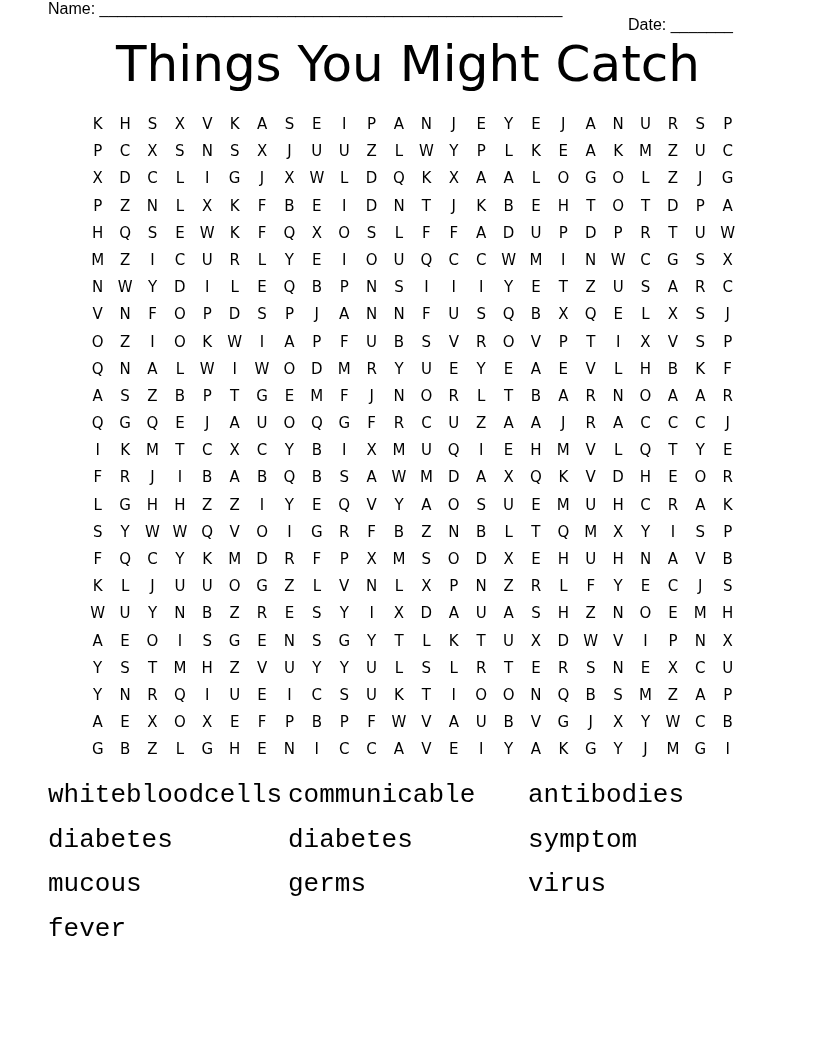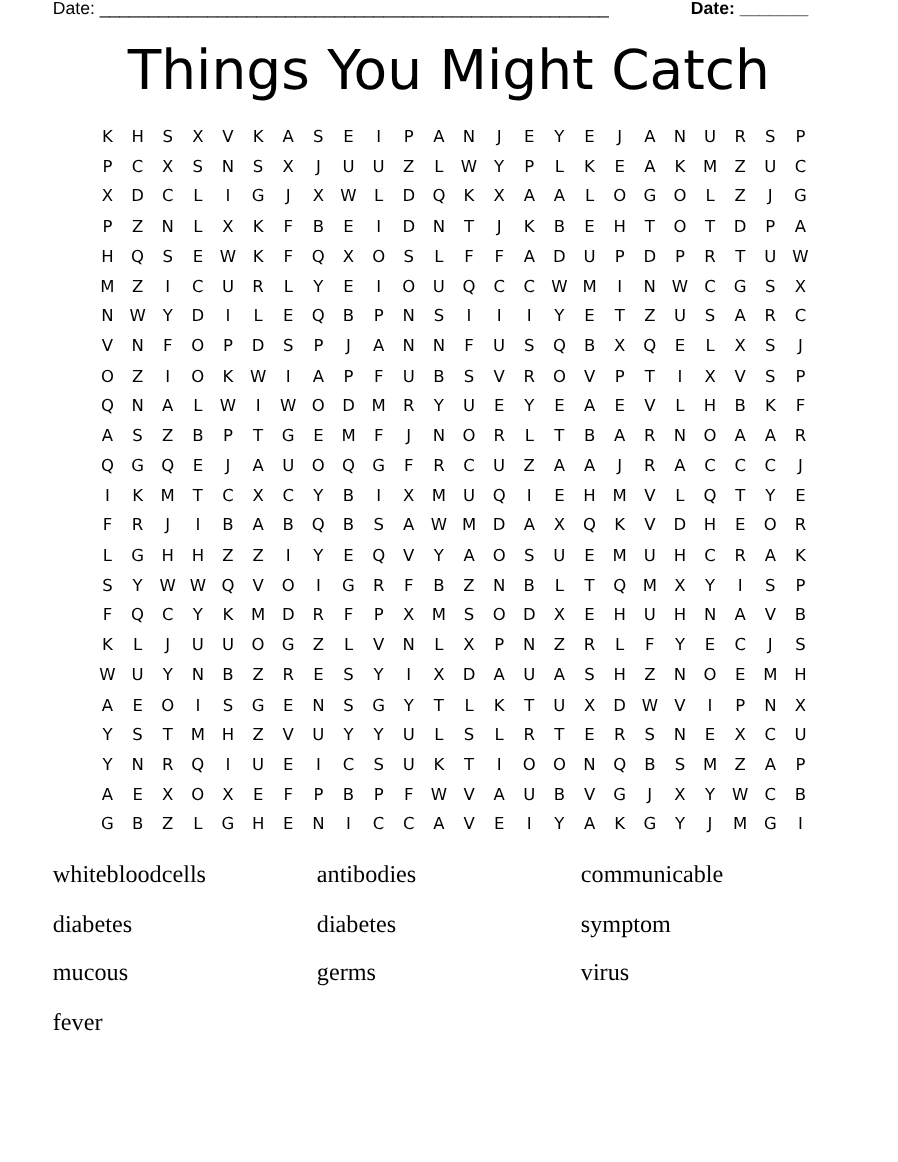--- a/index.html
+++ b/index.html
@@ -1,30 +1,30 @@
 <!DOCTYPE html>
 <html><head>
 <meta charset="utf-8">
 <style>
   html, body { margin: 0; padding: 0; background: #fff; }
   body { width: 816px; height: 1056px; position: relative; overflow: hidden; font-family: "Liberation Sans", sans-serif; color: #000; }
   .header-line { position: absolute; top: 0; left: 48px; width: 700px; font-size: 16px; line-height: 18px; }
   .header-line .name { position: absolute; left: 0; top: 0; }
-  .header-line .date { position: absolute; left: 580px; top: 0; font-weight: bold; }
+  .header-line .date { position: absolute; left: 580px; top: 16px; }
   .title { position: absolute; top: 34px; left: 0; width: 816px; text-align: center; font-family: "DejaVu Sans", sans-serif; font-size: 50px; line-height: 60px; }
   .grid { position: absolute; left: 84px; top: 114px; display: grid; grid-template-columns: repeat(24, 27.4px); grid-auto-rows: 27.2px; }
   .cell { text-align: center; font-family: "DejaVu Sans", sans-serif; font-size: 15px; line-height: 20px; }
   .words { position: absolute; left: 48px; top: 780px; display: grid; grid-template-columns: 240px 240px 240px; grid-auto-rows: 44.5px; }
-  .word { font-family: Liberation Serif, serif; font-size: 22px; line-height: 30px; }
+  .word { font-family: Liberation Mono, monospace; font-size: 26px; line-height: 30px; }
 </style>
 </head>
 <body>
 
 <div class="header-line">
-  <span class="name">Date: ____________________________________________________</span>
+  <span class="name">Name: ____________________________________________________</span>
   <span class="date">Date: _______</span>
 </div>
 
 <div class="title">Things You Might Catch</div>
 
 <div class="grid" id="grid">
     <div class="cell">K</div>
     <div class="cell">H</div>
     <div class="cell">S</div>
     <div class="cell">X</div>
@@ -597,22 +597,22 @@
     <div class="cell">G</div>
     <div class="cell">Y</div>
     <div class="cell">J</div>
     <div class="cell">M</div>
     <div class="cell">G</div>
     <div class="cell">I</div>
   </div>
 
 <div class="words" id="words">
     <div class="word">whitebloodcells</div>
+    <div class="word">communicable</div>
     <div class="word">antibodies</div>
-    <div class="word">communicable</div>
     <div class="word">diabetes</div>
     <div class="word">diabetes</div>
     <div class="word">symptom</div>
     <div class="word">mucous</div>
     <div class="word">germs</div>
     <div class="word">virus</div>
     <div class="word">fever</div>
   </div>
 
 </body></html>

